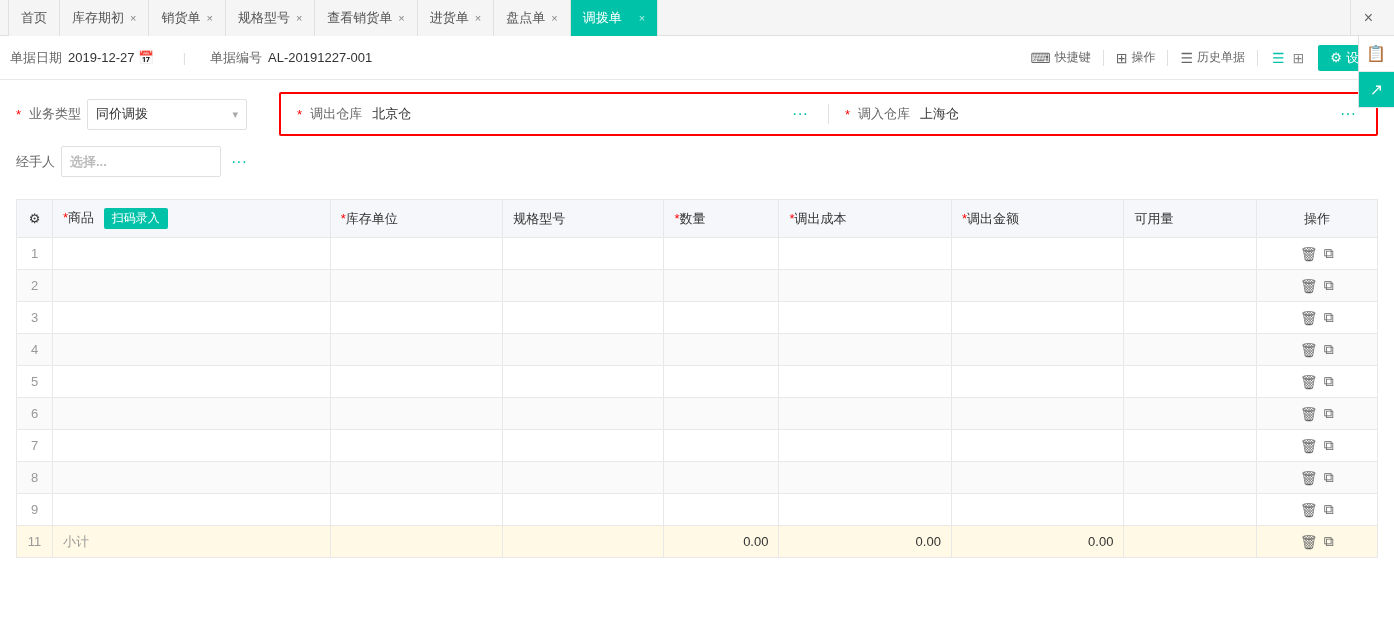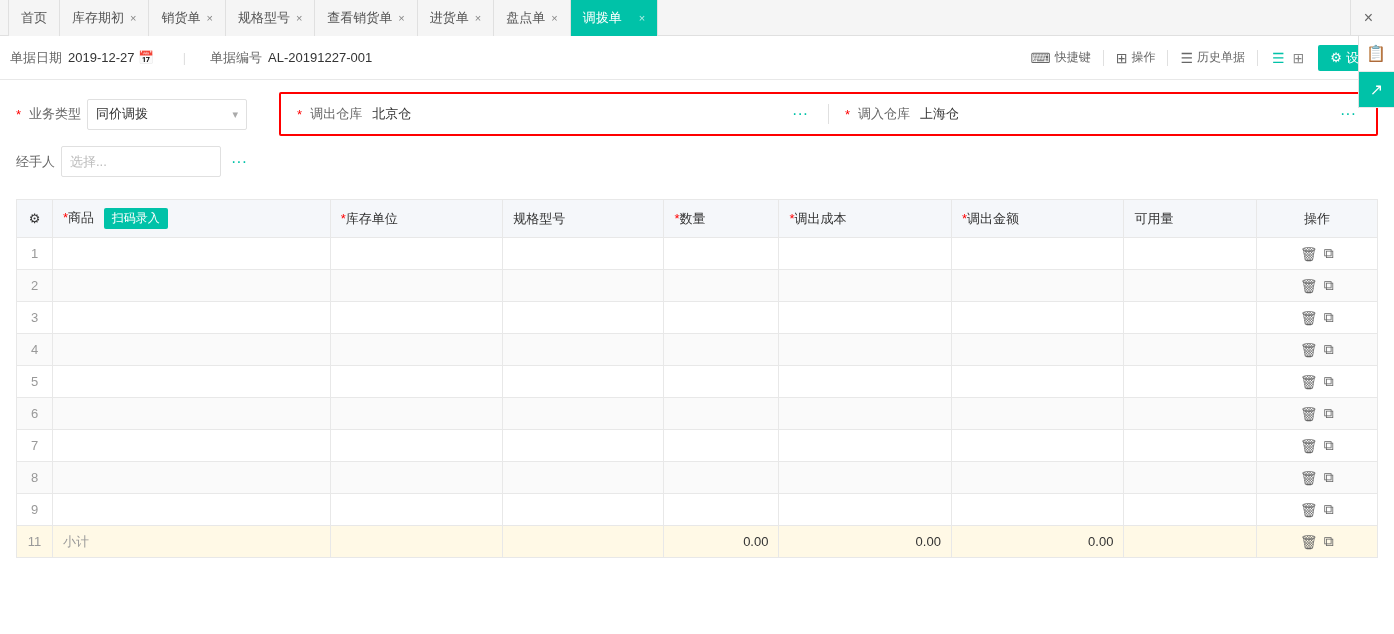--- a/index.html
+++ b/index.html
@@ -207,21 +207,21 @@
         <span class="field-value" style="color:#333; margin-left:4px;">上海仓</span>
         <span style="flex:1;"></span>
         <span class="more-btn">···</span>
       </div>
     </div>
   </div>
 
   <div class="form-row">
     <div class="form-field">
       <span class="field-name">经手人</span>
-      <div class="field-input" style="min-width:160px;">
+      <div class="field-input" style="min-width:160px;font-weight:bold;">
         <span class="field-input-placeholder">选择...</span>
       </div>
       <span class="more-btn">···</span>
     </div>
   </div>
 </div>
 
 <div class="table-container">
   <table>
     <thead>

